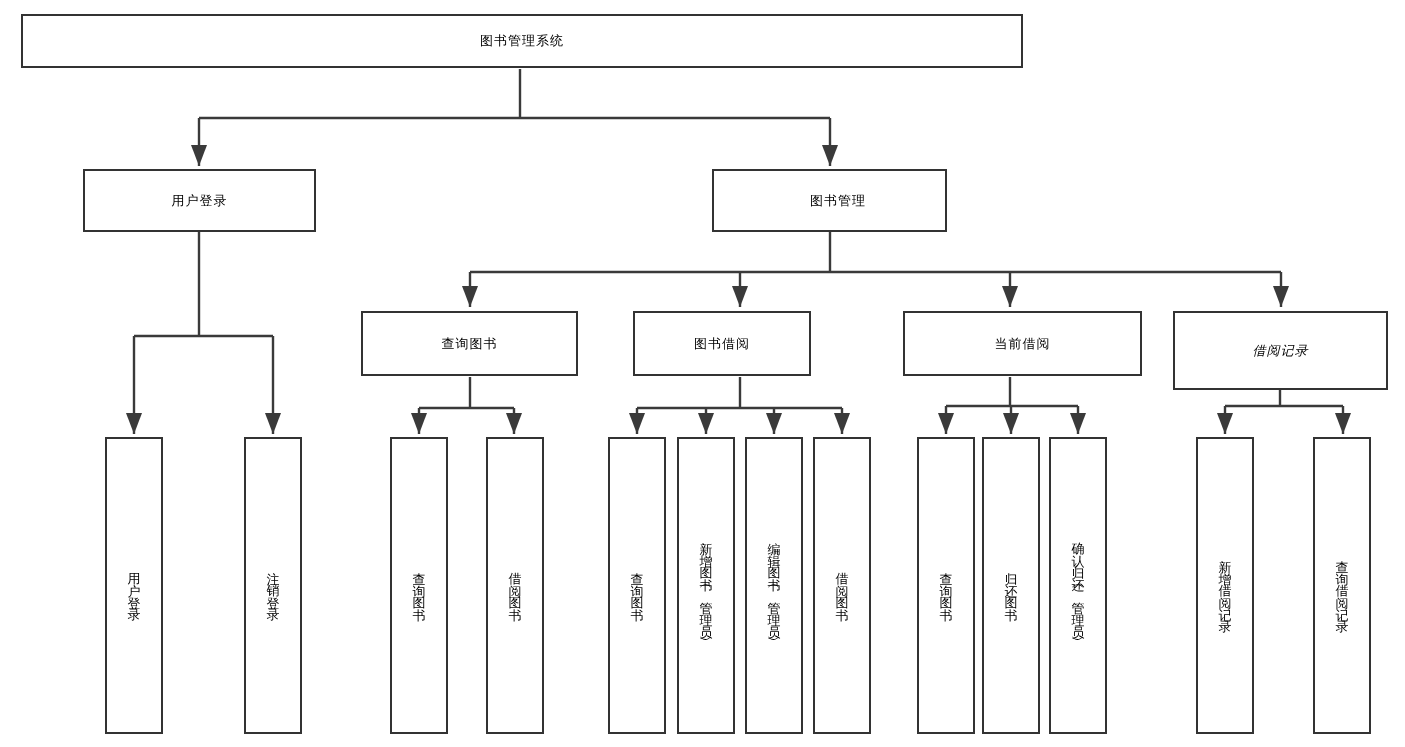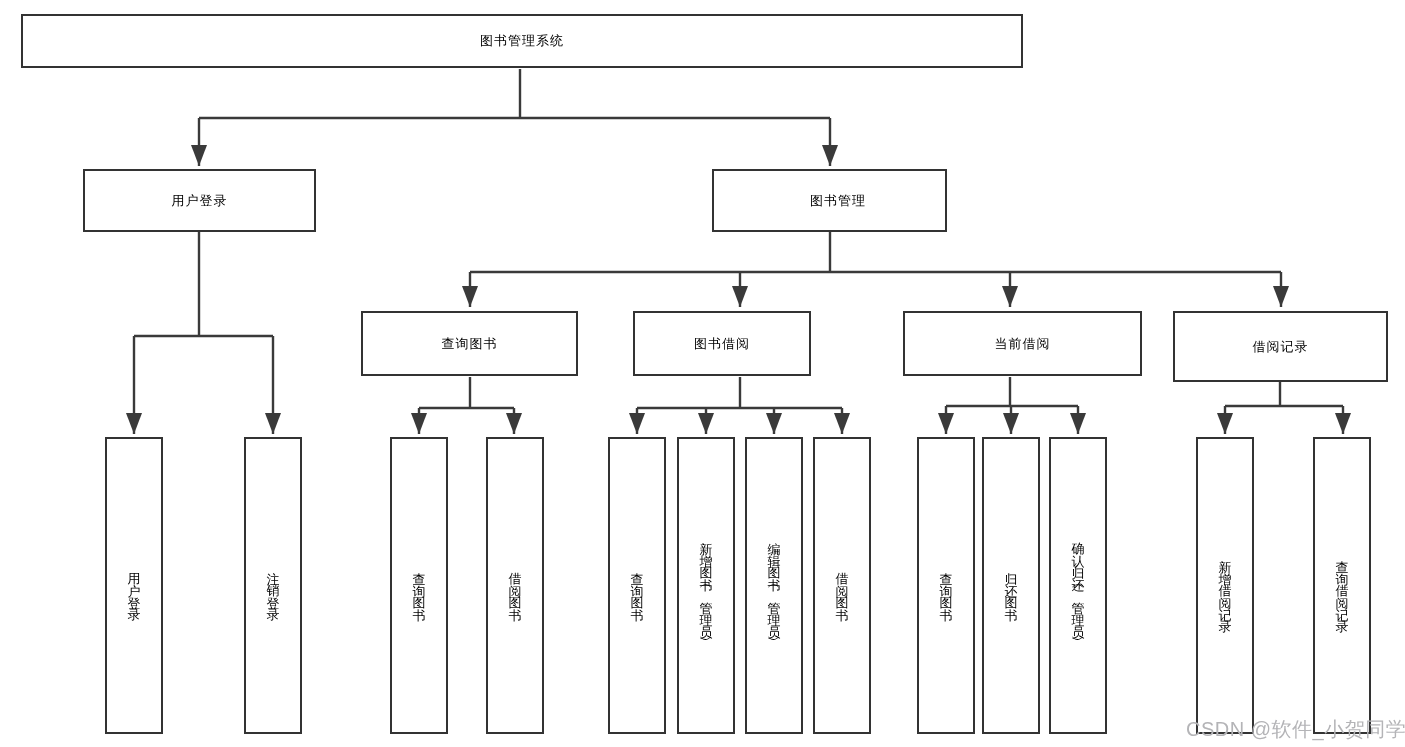--- a/index.html
+++ b/index.html
@@ -107,21 +107,21 @@
 
   <div class="box" style="left:361px; top:311px; width:217px; height:65px;">
     <span>查询图书</span>
   </div>
   <div class="box" style="left:633px; top:311px; width:178px; height:65px;">
     <span>图书借阅</span>
   </div>
   <div class="box" style="left:903px; top:311px; width:239px; height:65px;">
     <span>当前借阅</span>
   </div>
-  <div class="box" style="left:1173px; top:311px; width:215px; height:71px;">
+  <div class="box" style="left:1173px; top:311px; width:215px; height:79px;font-style:italic;">
     <span>借阅记录</span>
   </div>
 
   <div class="box leaf" style="left:105px;">
     <span class="vtext">用户登录</span>
   </div>
   <div class="box leaf" style="left:244px;">
     <span class="vtext">注销登录</span>
   </div>
 
@@ -155,15 +155,14 @@
     <span class="vtext">确认归还（管理员）</span>
   </div>
 
   <div class="box leaf" style="left:1196px;">
     <span class="vtext">新增借阅记录</span>
   </div>
   <div class="box leaf" style="left:1313px;">
     <span class="vtext">查询借阅记录</span>
   </div>
 
-  <div class="watermark">CSDN @软件_小贺同学</div>
 
 </div>
 
 </body></html>

